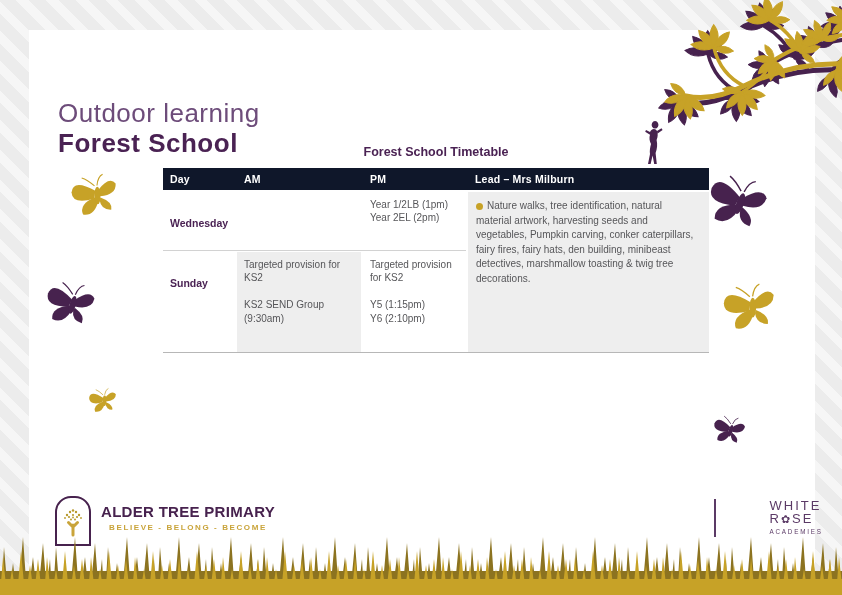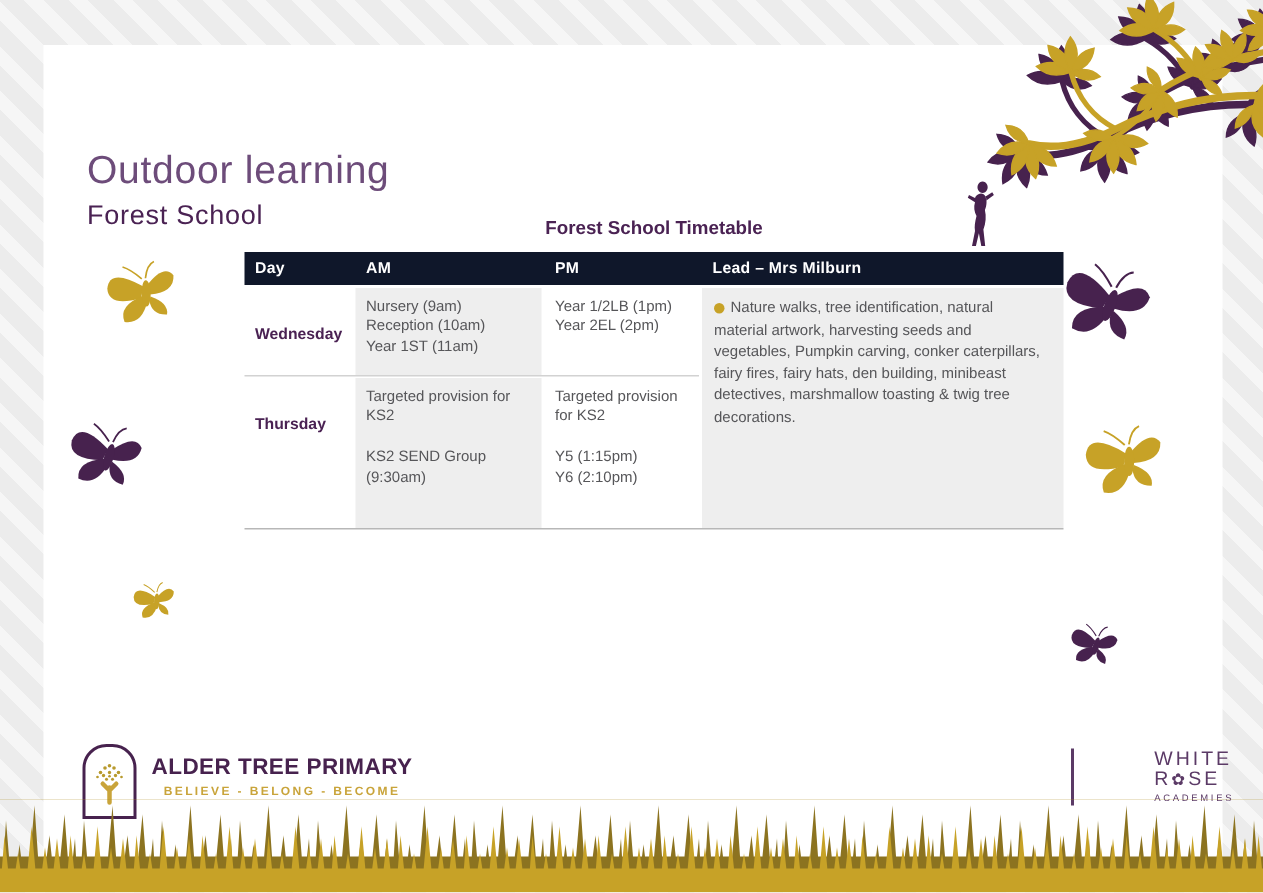--- a/index.html
+++ b/index.html
@@ -5,21 +5,21 @@
   html,body{margin:0;padding:0;}
   body{
     width:842px;height:595px;position:relative;overflow:hidden;
     font-family:"Liberation Sans", sans-serif;
     background:repeating-linear-gradient(45deg,#ececec 0 12px,#f6f6f6 12px 21px);
   }
   .card{position:absolute;left:29px;top:30px;width:786px;bottom:0;background:#ffffff;}
   
   .title-block{position:absolute;left:58px;top:50px;line-height:30px;margin-top:48px;}
   .title-l1{font-size:26px;color:#6d4c7a;letter-spacing:.5px;}
-  .title-l2{font-size:18px;color:#4a2253;font-weight:400;letter-spacing:.5px;}
+  .title-l2{font-size:26px;color:#4a2253;font-weight:700;letter-spacing:.5px;}
   
   .tt-caption{position:absolute;left:163px;top:145px;width:546px;text-align:center;
     font-size:12.5px;font-weight:700;color:#4a2253;}
   .tt{position:absolute;left:163px;top:168px;width:546px;display:grid;
     grid-template-columns:72px 124px 103px 1fr;grid-template-rows:22px 58px 100px;
     column-gap:2px;row-gap:2px;}
   .tt-header{grid-column:1/5;grid-row:1;background:#0f172a;display:grid;
     grid-template-columns:72px 124px 103px 1fr;column-gap:2px;align-items:center;}
   .tt-header span{color:#ffffff;font-size:10.5px;font-weight:600;padding-left:7px;letter-spacing:.2px;}
   .cell{font-size:10px;line-height:1.34;color:#565659;white-space:pre-line;padding:6px 8px 0 7px;}
@@ -61,31 +61,28 @@
 
 <div class="tt">
   <div class="tt-header">
     <span>Day</span>
     <span>AM</span>
     <span>PM</span>
     <span>Lead – Mrs Milburn</span>
   </div>
 
   <div class="cell day" style="grid-column:1;grid-row:2">Wednesday</div>
-  <div class="cell gray" style="grid-column:2;grid-row:2">Nursery (9am)
-Reception (10am)
-Year 1ST (11am)</div>
   <div class="cell" style="grid-column:3;grid-row:2">Year 1/2LB (1pm)
 Year 2EL (2pm)</div>
 
   <div class="lead-cell">
     <span class="bullet"></span><span>Nature walks, tree identification, natural material artwork, harvesting seeds and vegetables, Pumpkin carving, conker caterpillars, fairy fires, fairy hats, den building, minibeast detectives, marshmallow toasting &amp; twig tree decorations.</span>
   </div>
 
-  <div class="cell day" style="grid-column:1;grid-row:3">Thursday</div>
+  <div class="cell day" style="grid-column:1;grid-row:3">Sunday</div>
   <div class="cell gray" style="grid-column:2;grid-row:3">Targeted provision for KS2
 
 KS2 SEND Group (9:30am)</div>
   <div class="cell" style="grid-column:3;grid-row:3">Targeted provision for KS2
 
 Y5 (1:15pm)
 Y6 (2:10pm)</div>
 
   <div class="row-divider"></div>
   <div class="tt-bottom"></div>

